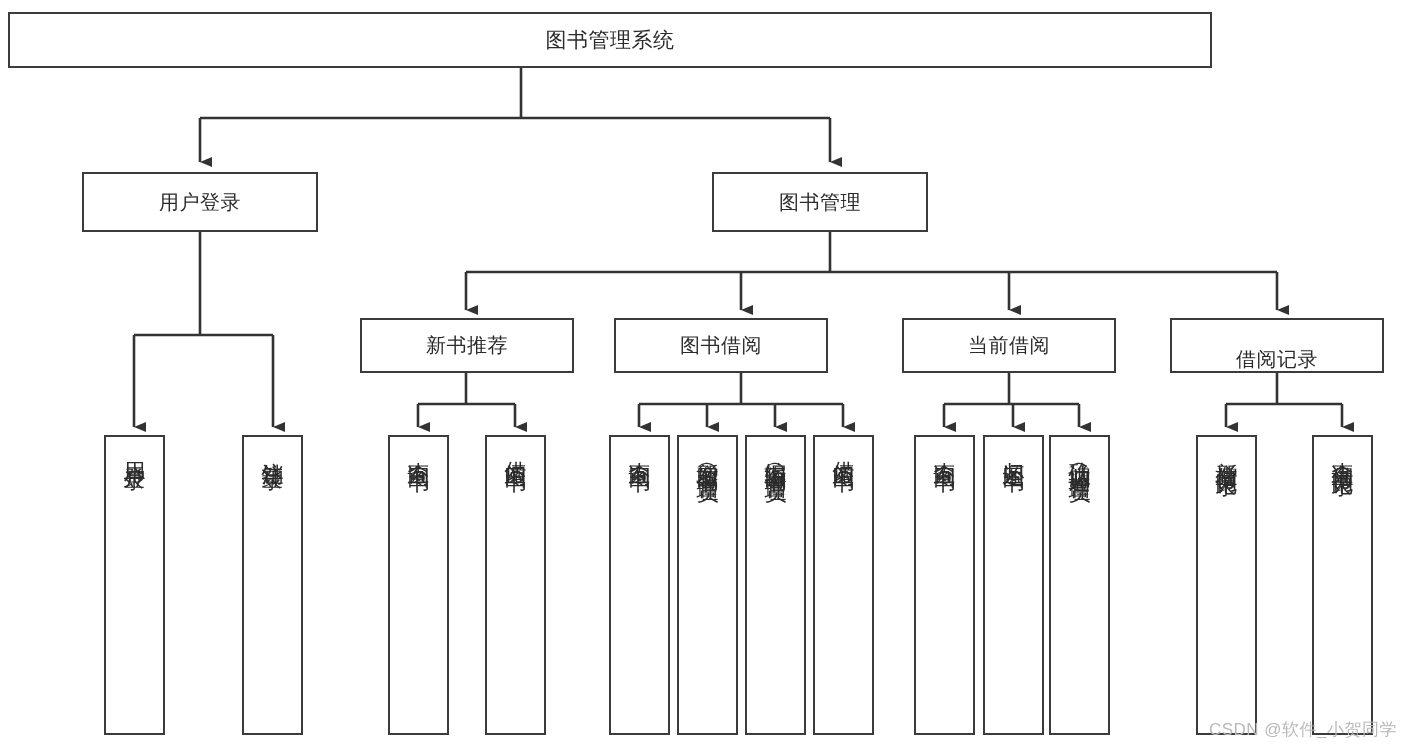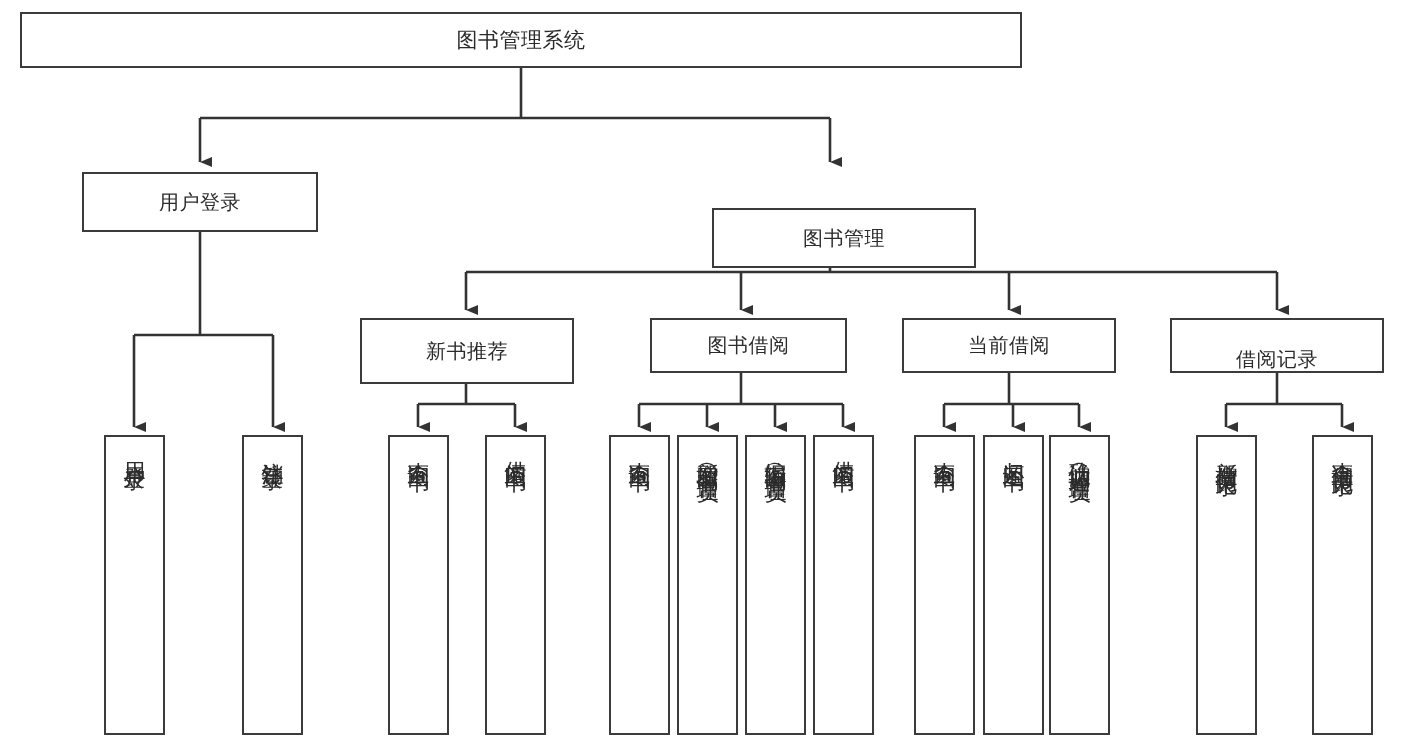--- a/index.html
+++ b/index.html
@@ -135,37 +135,37 @@
       <path d="M1013,404 L1013,427" marker-end="url(#arrow)"></path>
       <path d="M1079,404 L1079,427" marker-end="url(#arrow)"></path>
 
       <path d="M1277,373 L1277,404"></path>
       <path d="M1226,404 L1342,404"></path>
       <path d="M1226,404 L1226,427" marker-end="url(#arrow)"></path>
       <path d="M1342,404 L1342,427" marker-end="url(#arrow)"></path>
     </g>
   </svg>
 
-  <div class="node root" style="left:20px; top:12px; width:1002px; height:56px;">
+  <div class="node root" style="left:8px; top:12px; width:1204px; height:56px;">
     <span class="label">图书管理系统</span>
   </div>
 
   <div class="node h-node" style="left:82px; top:172px; width:236px; height:60px;">
     <span class="label">用户登录</span>
   </div>
 
-  <div class="node h-node" style="left:712px; top:172px; width:264px; height:60px;margin-top:36px;">
+  <div class="node h-node" style="left:712px; top:172px; width:216px; height:60px;">
     <span class="label">图书管理</span>
   </div>
 
-  <div class="node h-node" style="left:360px; top:318px; width:214px; height:66px;">
+  <div class="node h-node" style="left:360px; top:318px; width:214px; height:55px;">
     <span class="label">新书推荐</span>
   </div>
 
-  <div class="node h-node" style="left:650px; top:318px; width:197px; height:55px;">
+  <div class="node h-node" style="left:614px; top:318px; width:214px; height:55px;">
     <span class="label">图书借阅</span>
   </div>
 
   <div class="node h-node" style="left:902px; top:318px; width:214px; height:55px;justify-content:center;">
     <span class="label">当前借阅</span>
   </div>
 
   <div class="node h-node" style="left:1170px; top:318px; width:214px; height:55px;align-items:flex-end;">
     <span class="label">借阅记录</span>
   </div>
@@ -215,14 +215,15 @@
   </div>
 
   <div class="node leaf" style="left:1196px; top:435px; width:61px; height:300px;">
     <span class="label">新增借阅记录</span>
   </div>
 
   <div class="node leaf" style="left:1312px; top:435px; width:61px; height:300px;">
     <span class="label">查询借阅记录</span>
   </div>
 
+  <div id="watermark">CSDN @软件_小贺同学</div>
 
 </div>
 
 </body></html>

